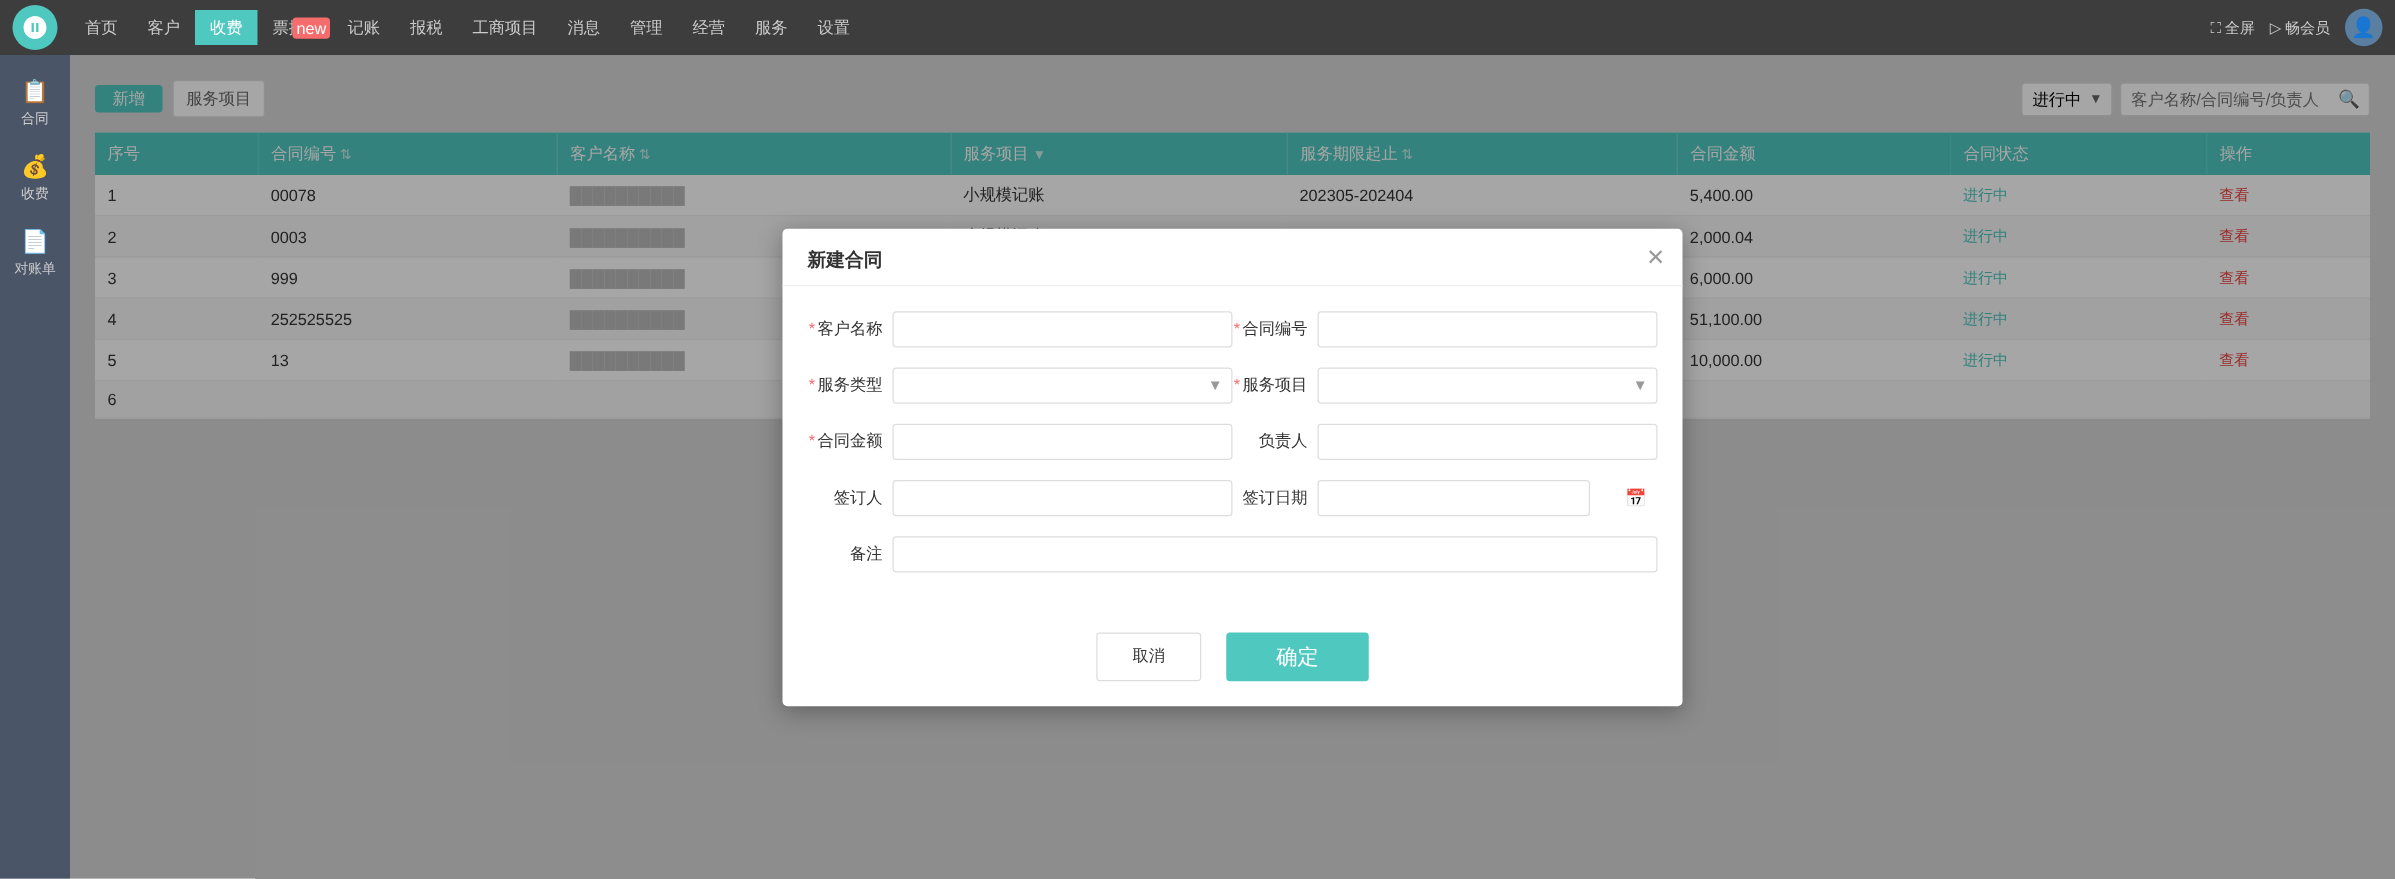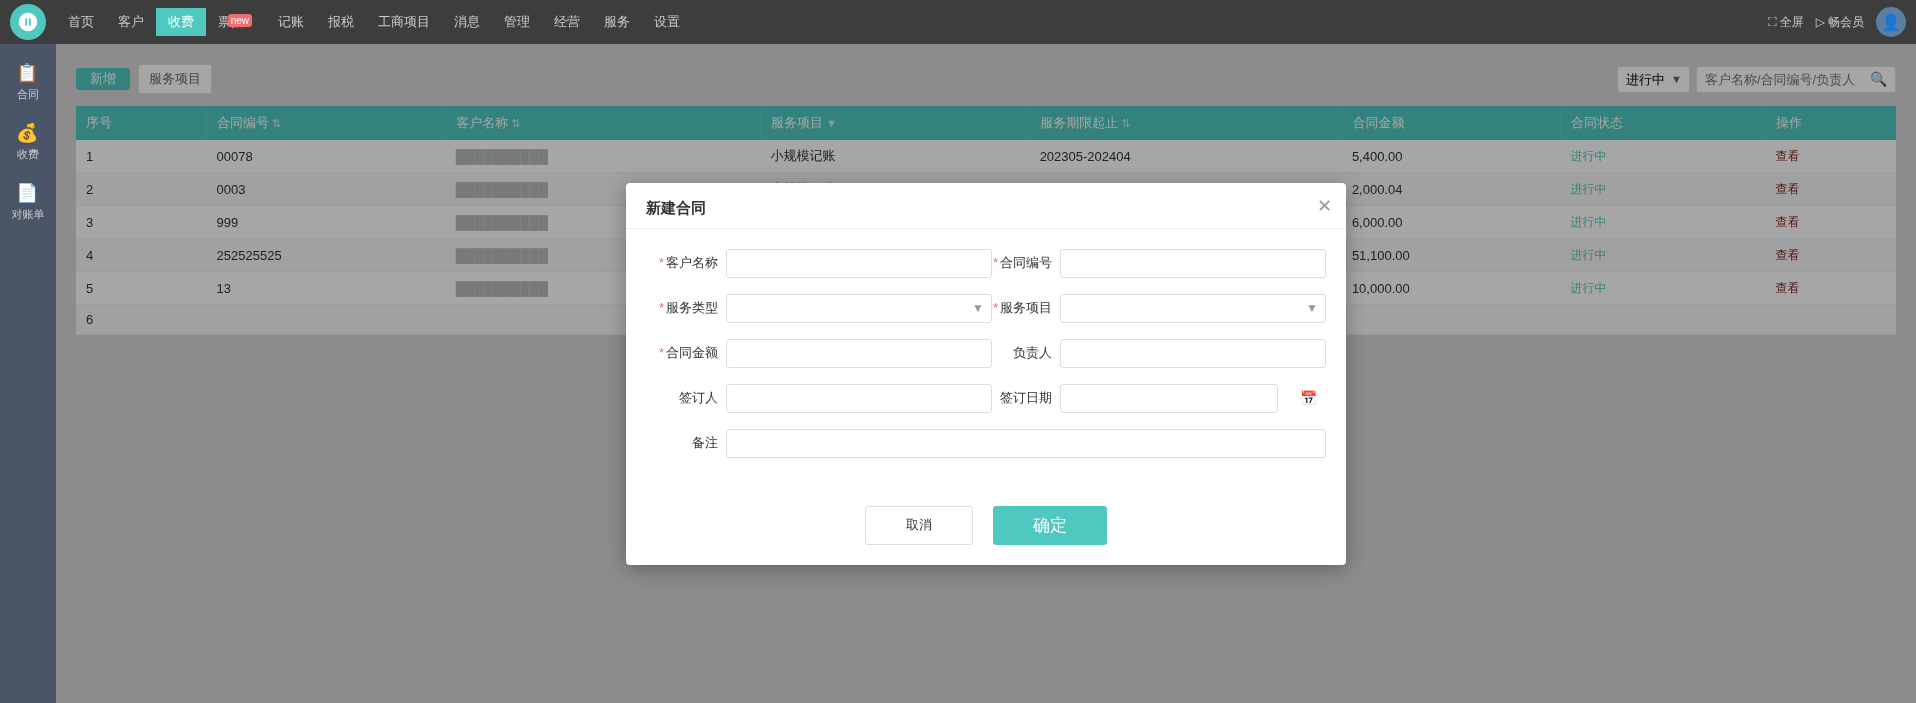--- a/index.html
+++ b/index.html
@@ -30,24 +30,24 @@
       height: 28px;
       display: flex; align-items: center;
       cursor: pointer;
       font-size: 13px;
       position: relative;
       white-space: nowrap;
     }
     .nav-item.active { background: #4fc8c0; color: #fff; }
     .nav-item .new-badge {
       position: absolute;
-      top: 6px; right: 14px;
+      top: 6px; right: 2px;
       background: #f56c6c;
       color: #fff;
-      font-size: 10px;
+      font-size: 13px;
       padding: 1px 3px;
       border-radius: 3px;
     }
     .top-nav-right {
       margin-left: auto;
       display: flex; align-items: center; gap: 12px;
     }
     .top-nav-right .nav-right-btn {
       color: #ccc; font-size: 12px; cursor: pointer; display: flex; align-items: center; gap: 3px;
     }
@@ -123,21 +123,21 @@
       border-right: 1px solid #5dd0c8;
     }
     .data-table thead th:last-child { border-right: none; }
     .data-table tbody tr { border-bottom: 1px solid #eee; }
     .data-table tbody tr:nth-child(even) { background: #f7f7f7; }
     .data-table tbody td { padding: 7px 10px; font-size: 13px; color: #333; }
     .sort-icon { color: rgba(255,255,255,0.7); font-size: 11px; margin-left: 3px; }
     .status-badge {
       color: #4fc8c0; font-size: 12px;
     }
-    .action-link { color: #7f1d1d; cursor: pointer; font-size: 12px; }
+    .action-link { color: #ef4444; cursor: pointer; font-size: 12px; }
 
     
     .modal-overlay {
       position: absolute; top: 0; left: 0; right: 0; bottom: 0;
       background: rgba(0,0,0,0.35);
       display: flex; align-items: center; justify-content: center;
       z-index: 100;
     }
     .modal {
       background: #fff;
@@ -151,21 +151,21 @@
       padding: 16px 20px 10px;
       font-size: 15px; font-weight: bold; color: #333;
       border-bottom: 1px solid #eee;
     }
     .modal-close {
       position: absolute; top: 12px; right: 14px;
       font-size: 18px; color: #999; cursor: pointer; background: none; border: none;
     }
     .modal-body { padding: 20px; }
     .form-row {
-      display: flex; margin-bottom: 16px; margin-left: 12px;
+      display: flex; margin-bottom: 16px;
     }
     .form-field {
       flex: 1; display: flex; align-items: center; gap: 8px;
     }
     .form-label {
       font-size: 13px; color: #333; white-space: nowrap;
       min-width: 60px; text-align: right;
     }
     .required-mark { color: #f56c6c; margin-right: 2px; }
     .form-input {
@@ -186,21 +186,21 @@
     .date-input-wrap .calendar-icon {
       position: absolute; right: 8px; top: 50%; transform: translateY(-50%);
       color: #999; font-size: 14px; pointer-events: none;
     }
     .modal-footer {
       padding: 12px 20px 20px;
       display: flex; justify-content: center; gap: 20px;
     }
     .btn-cancel {
       background: #fff; border: 1px solid #ddd; color: #333;
-      padding: 8px 40px; border-radius: 3px; cursor: pointer; font-size: 13px;
+      padding: 8px 28px; border-radius: 3px; cursor: pointer; font-size: 13px;
     }
     .btn-confirm {
       background: #4fc8c0; border: none; color: #fff;
       padding: 8px 40px; border-radius: 3px; cursor: pointer; font-size: 17px;
     }
 
     .select-wrapper { position: relative; display: inline-block; }
     .select-wrapper .chevron {
       position: absolute; right: 8px; top: 50%; transform: translateY(-50%);
       pointer-events: none; color: #666; font-size: 11px;

